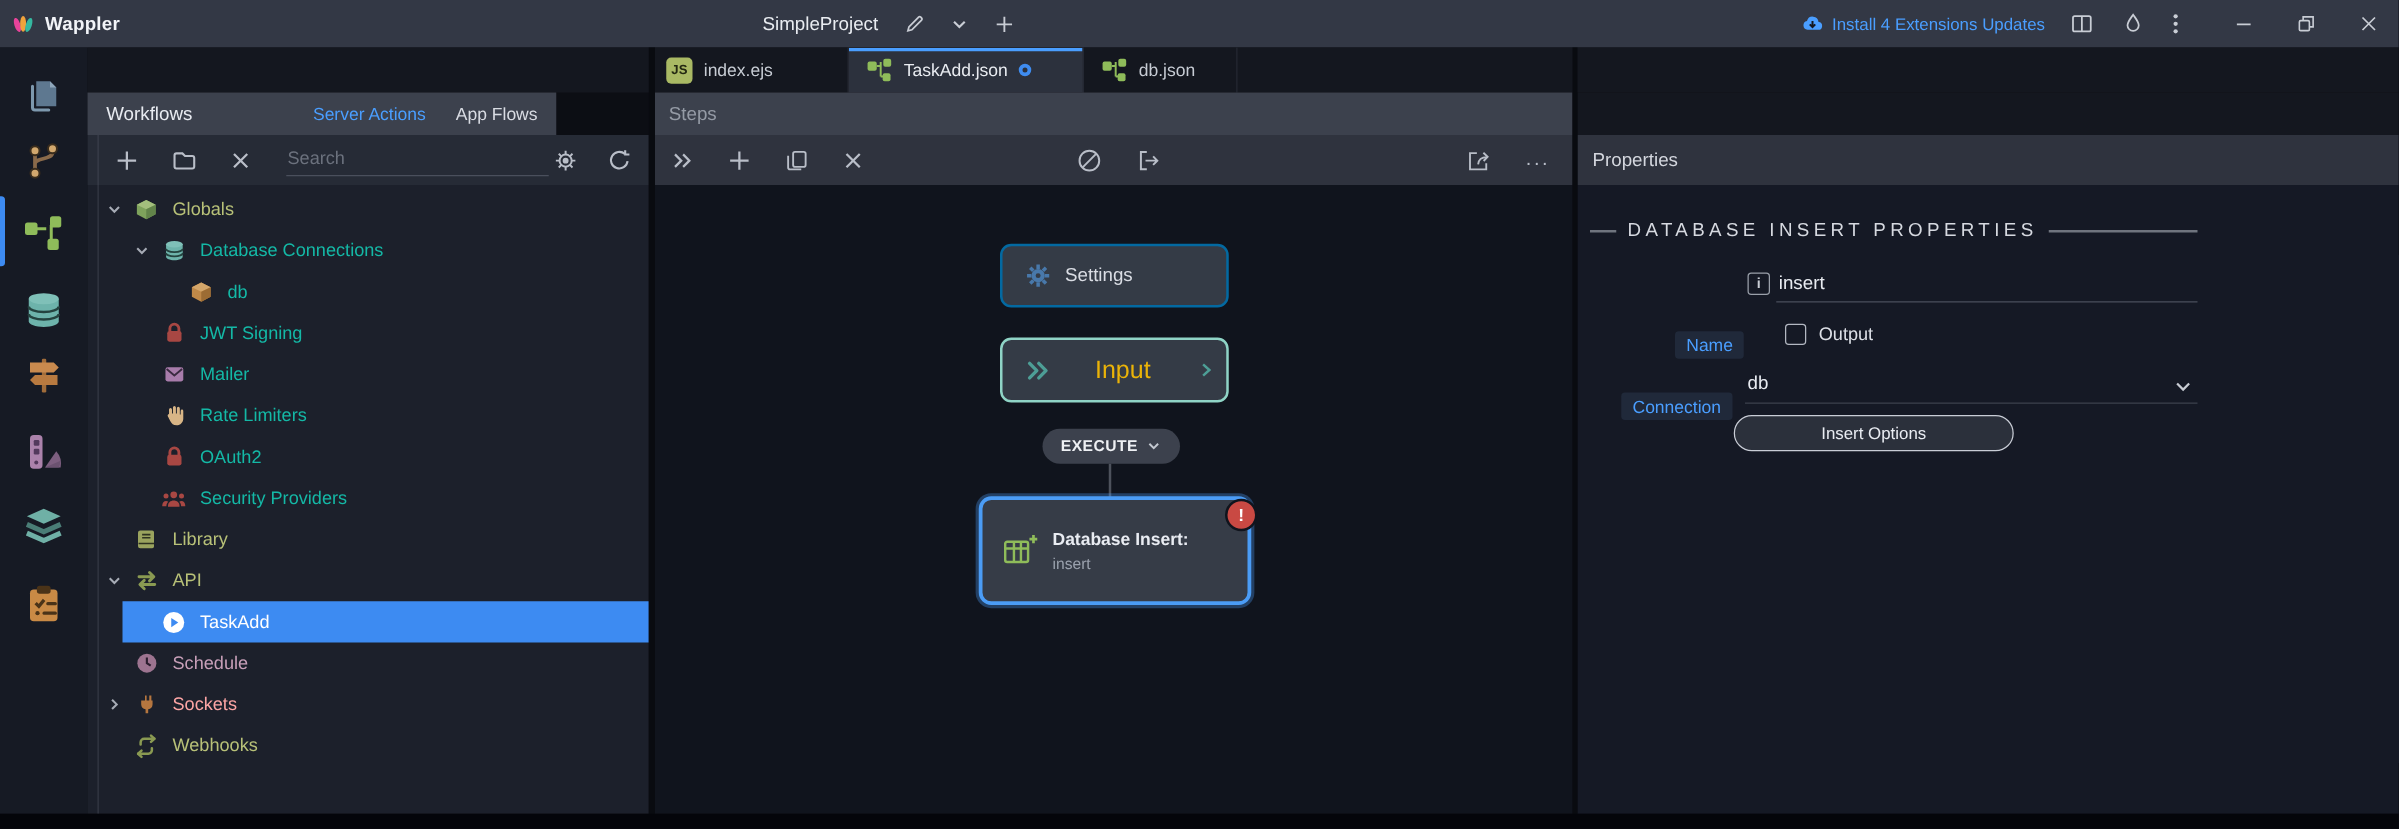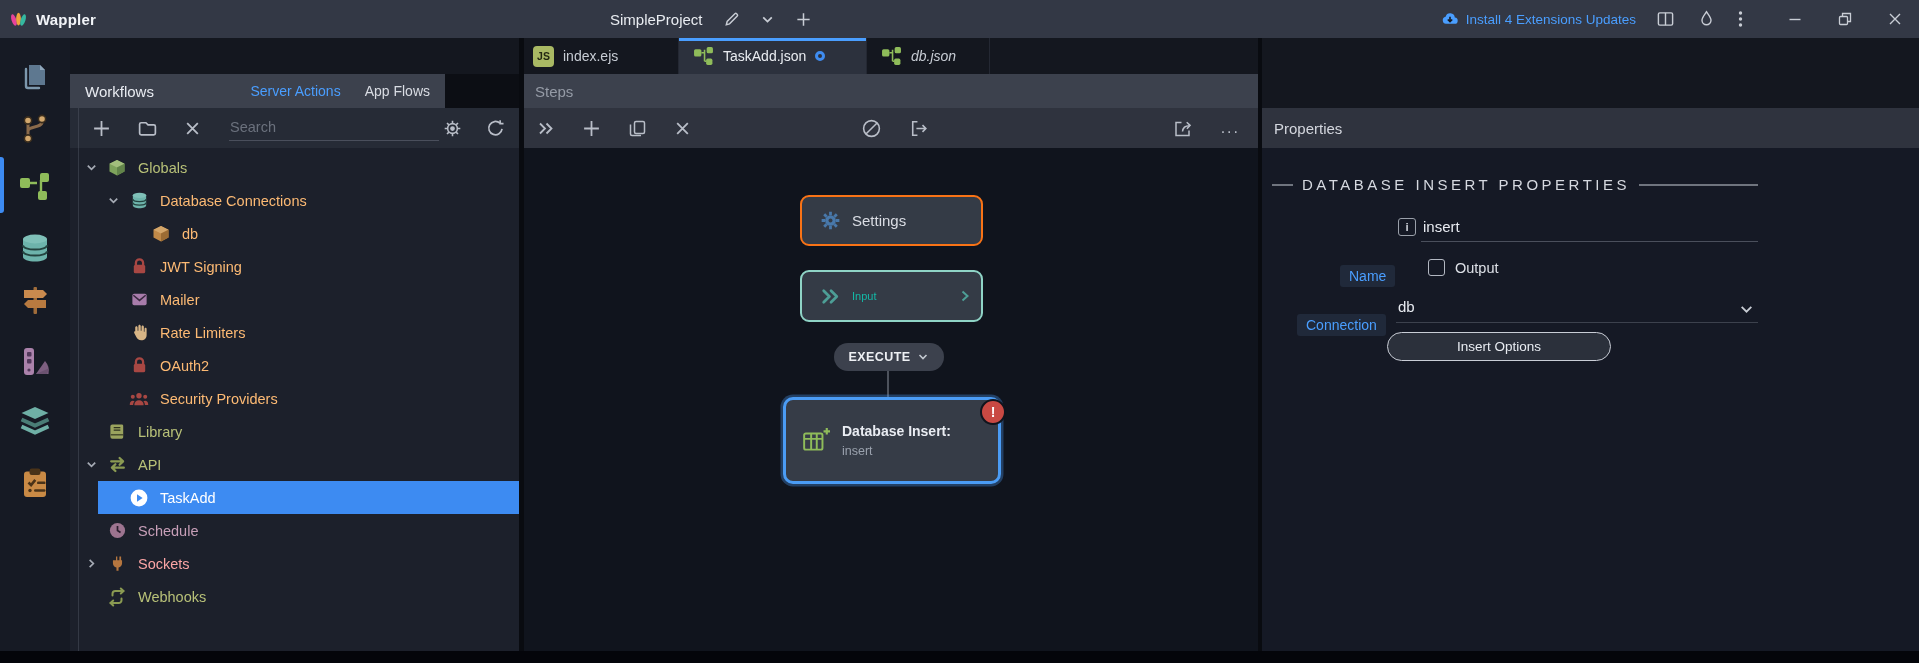--- a/index.html
+++ b/index.html
@@ -32,21 +32,21 @@
     background:#3d8bf2; border-radius:0 3px 3px 0; }
 
   
   #tabstrip { left:70px; top:38px; width:1849px; height:36px; background:#14171f; }
   #tabs { left:519px; top:38px; height:36px; display:flex; }
   .tab { display:flex; align-items:center; gap:9px; padding:0 14px; height:36px;
     border-right:1px solid #242833; font-size:14px; color:#c7ccd4; cursor:pointer; }
   .tab.active { background:#2c313d; box-shadow:inset 0 3px 0 #4a9eff; color:#e9ecf1; }
   .tab .jsbadge { width:21px; height:21px; border-radius:4px; background:#a9b964; color:#232812;
     font-weight:700; font-size:10.5px; display:flex; align-items:center; justify-content:center; }
-  .tab.preview .tab-label { font-style:italic; }
+  .tab.preview .tab-label { }
   .mod-dot { width:10px; height:10px; border-radius:50%; border:3px solid #3f8cf0; }
   .tabs-more { position:absolute; right:18px; top:74px; height:34px; display:flex; align-items:center;
     color:#b9bec8; font-size:16px; letter-spacing:2px; cursor:pointer; padding:0 20px; }
 
   
   #wf-head { left:70px; top:74px; width:375px; height:34px; background:#3c414d;
     display:flex; align-items:center; padding:0 15px; }
   #wf-head .wf-title { font-size:15px; color:#e8ebf1; }
   .wf-mode { margin-left:auto; display:flex; gap:24px; font-size:14px; }
   .wf-mode .mode-tab { cursor:pointer; color:#d9dce3; }
@@ -78,34 +78,34 @@
 
   #props-head { left:1262px; top:108px; width:657px; height:40px; background:#2f333e;
     display:flex; align-items:center; padding-left:12px; color:#d4d7de; font-size:15px; }
 
   
   #wf-tree { left:70px; top:148px; width:449px; height:503px; background:#1c202b; padding-top:3px; }
   #wf-tree::before { content:""; position:absolute; left:8px; top:0; bottom:0; width:1px; background:#343945; }
   .trow { position:relative; height:33px; display:flex; align-items:center; cursor:pointer; }
   .trow .chev { width:26px; height:20px; display:flex; align-items:center; justify-content:center; z-index:1; }
   .trow .ticon { width:26px; height:21px; display:flex; align-items:center; justify-content:center; z-index:1; }
-  .trow .tlabel { margin-left:8px; font-size:14.5px; color:#fdba74; z-index:1; }
+  .trow .tlabel { margin-left:8px; font-size:14.5px; color:#14b8a6; z-index:1; }
   .lvl1 { padding-left:8px; } .lvl2 { padding-left:30px; } .lvl3 { padding-left:52px; }
   .tlabel.olive { color:#b8c178; } .tlabel.pink { color:#c79fb8; } .tlabel.orange { color:#fca5a5; }
   .trow.sel::before { content:""; position:absolute; left:28px; right:0; top:0; bottom:0; background:#3d8bf2; }
   .trow.sel .tlabel { color:#ffffff; }
 
   
   #canvas { left:524px; top:148px; width:734px; height:503px; background:#10141d; }
   .cbtn { position:absolute; display:flex; align-items:center; background:#343b46;
     border-radius:9px; padding-left:18px; gap:11px; cursor:pointer; }
-  #btn-settings { left:276px; top:47px; width:183px; height:51px; border:2px solid #f97316; }
+  #btn-settings { left:276px; top:47px; width:183px; height:51px; border:2px solid #0369a1; }
   #btn-settings .lbl { font-size:15px; color:#dadde4; }
   #btn-input { left:276px; top:122px; width:183px; height:52px; border:2px solid #8fd4c6; }
-  #btn-input .lbl { font-size:11px; color:#14b8a6; }
+  #btn-input .lbl { font-size:20px; color:#eab308;margin-left:24px; }
   #btn-input .chev-r { position:absolute; right:9px; top:50%; transform:translateY(-50%); }
   #execute { left:310px; top:195px; width:110px; height:28px; background:#3c414d; border-radius:14px;
     display:flex; align-items:center; justify-content:center; gap:7px; cursor:pointer;
     font-size:12.5px; font-weight:700; letter-spacing:.4px; color:#eef0f4; position:absolute; }
   #connector { position:absolute; left:363px; top:223px; width:2px; height:27px; background:#4d525c; }
   #node { position:absolute; left:259px; top:249px; width:218px; height:87px; background:#363c47;
     border:3px solid #4b9cf5; border-radius:10px; box-shadow:0 0 0 2.5px rgba(75,156,245,.33);
     display:flex; align-items:center; padding-left:16px; gap:12px; cursor:pointer; }
   .node-title { font-size:14px; font-weight:700; color:#e9ecf2; margin-bottom:5px; }
   .node-sub { font-size:12.5px; color:#9aa1ad; }

